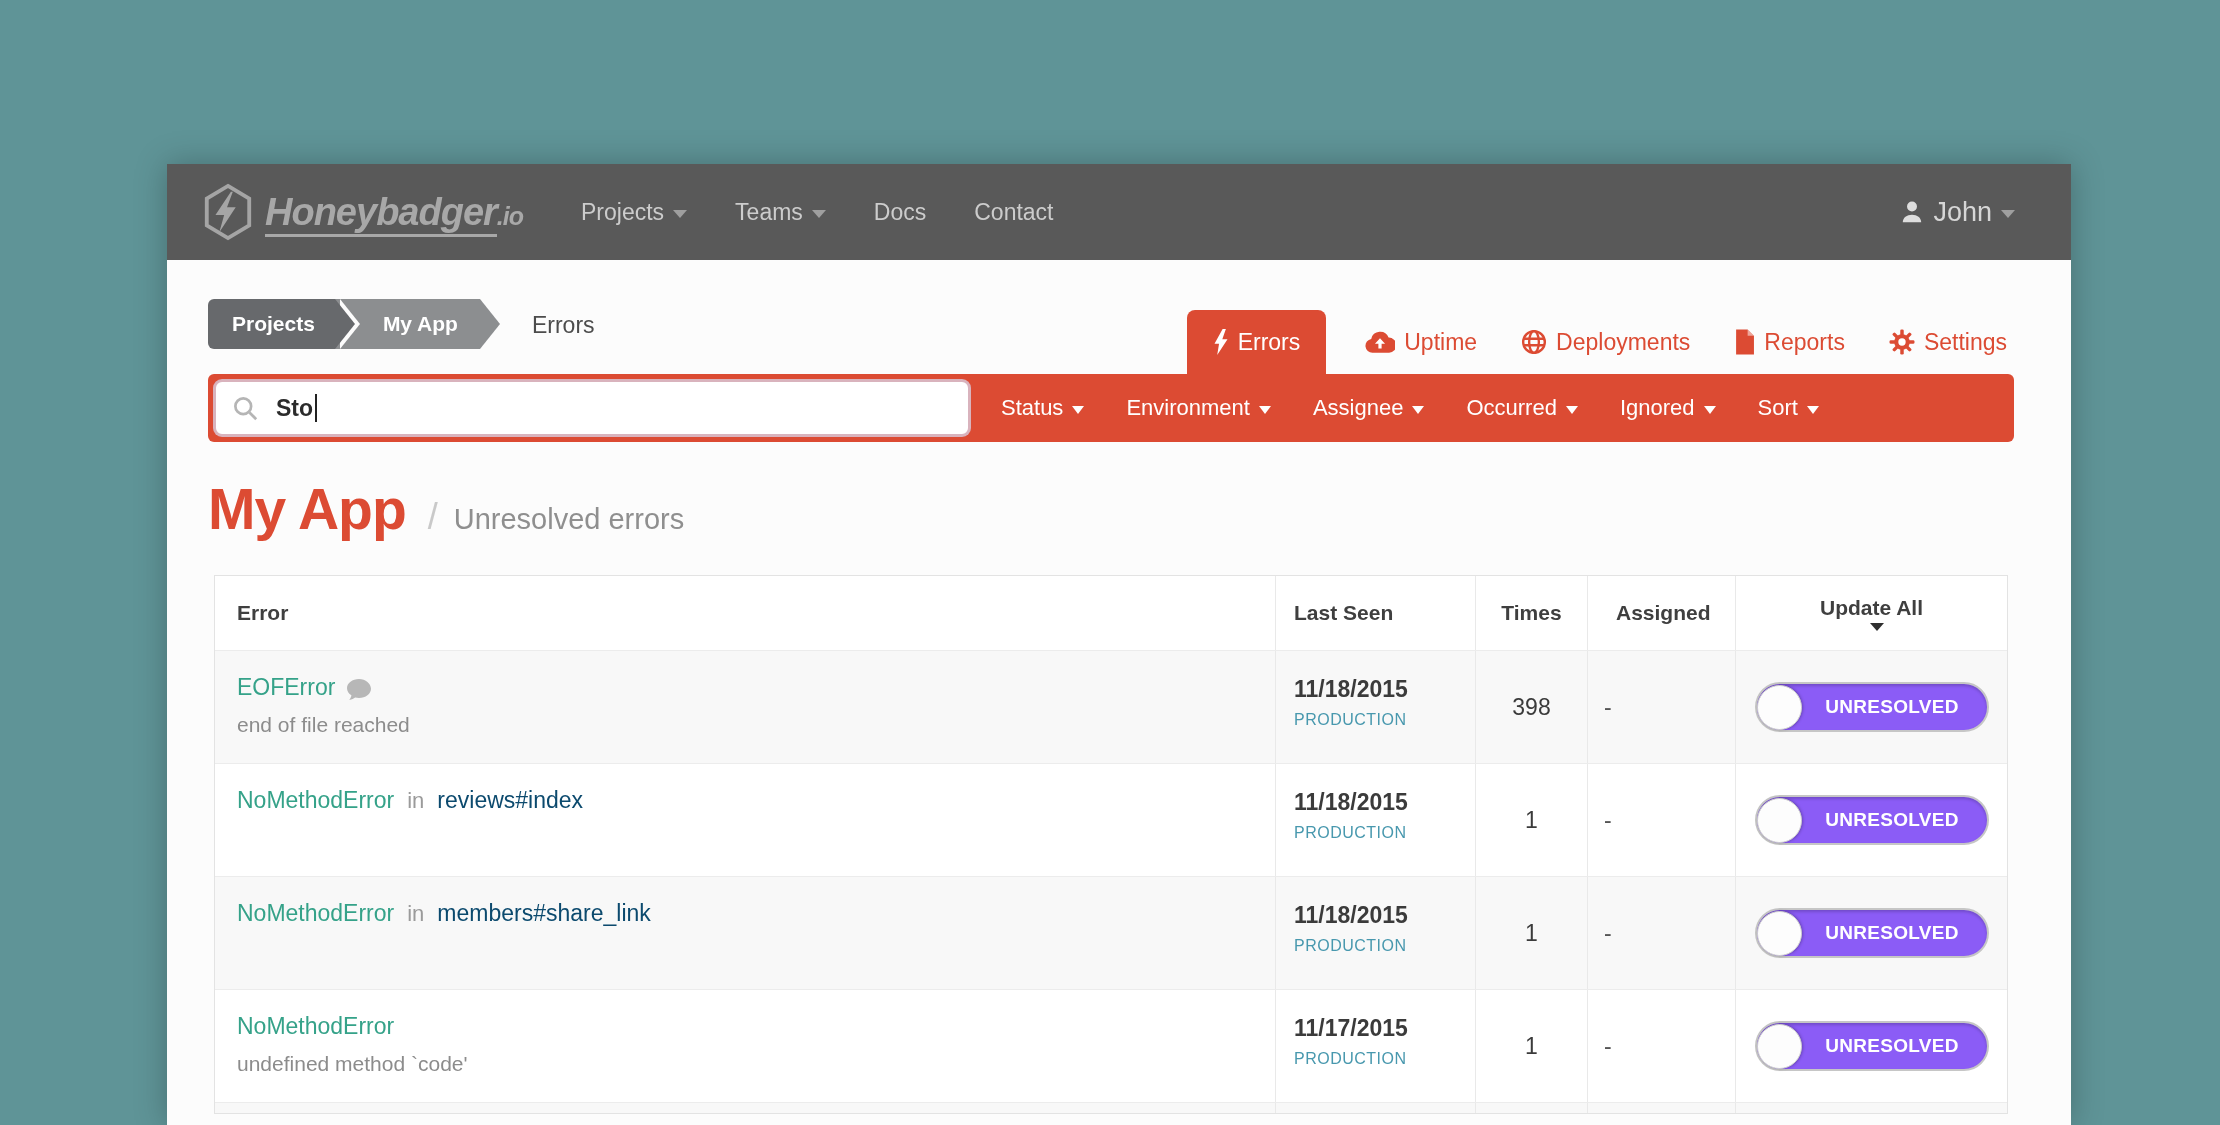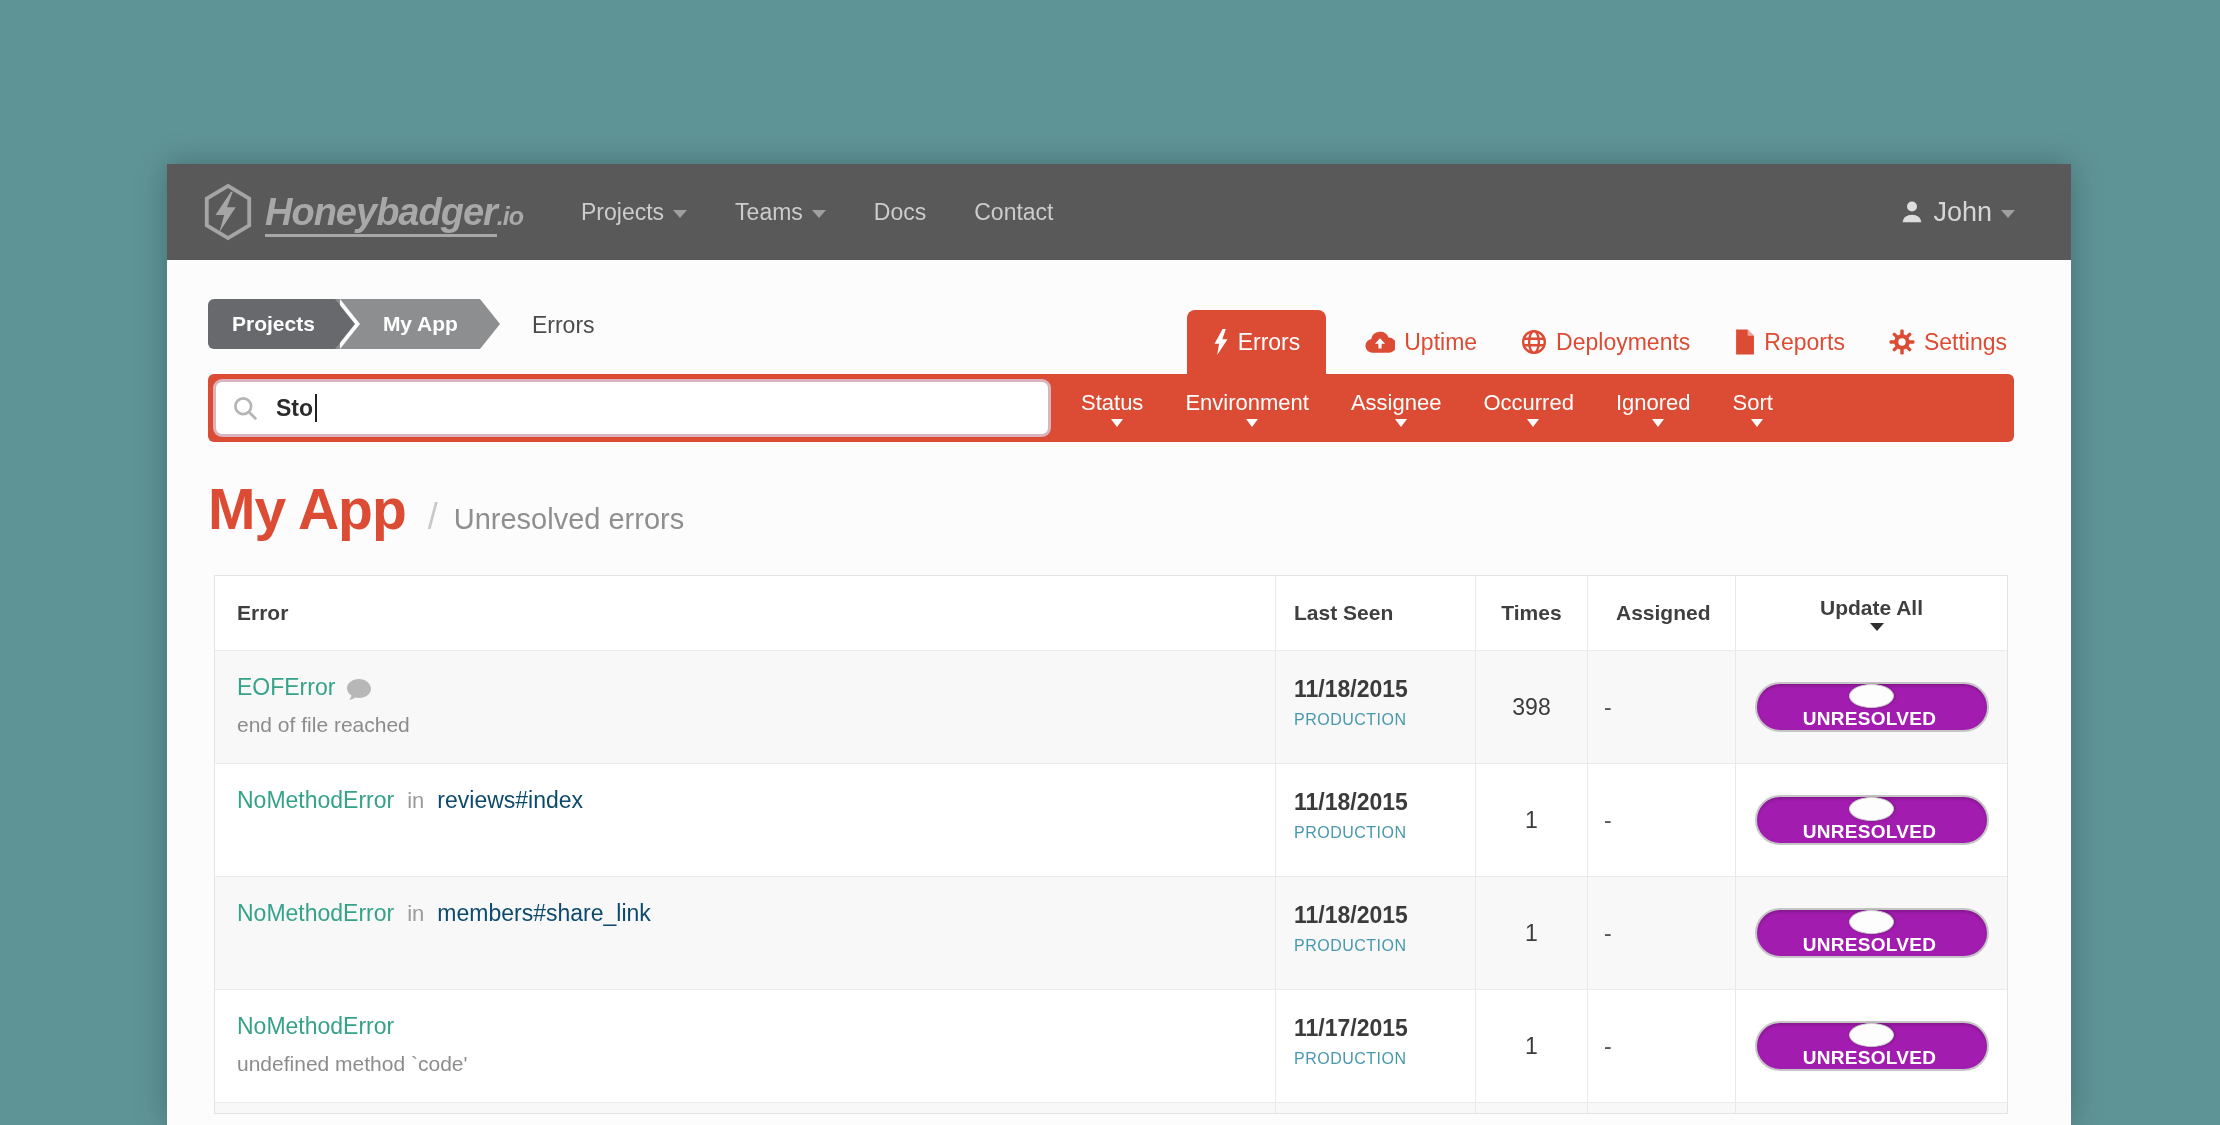--- a/index.html
+++ b/index.html
@@ -40,30 +40,30 @@
   .crumb-current { margin-left:52px; font-size:23px; color:#4c4c4c; line-height:52px; }
 
   .tabs { display:flex; align-items:flex-end; margin-right:2px; }
   .tab { display:flex; align-items:center; gap:9px; color:#dc4b33; font-size:23px; text-decoration:none;
          height:64px; padding:0 5px; margin-left:34px; cursor:pointer; }
   .tab.active { background:#dc4b33; color:#fff; border-radius:8px 8px 0 0; padding:0 26px; margin-left:0; }
   .tab svg { display:block; }
 
   
   .filter-bar { background:#dc4b33; border-radius:6px; height:68px; display:flex; align-items:center; padding:0 8px; }
-  .search-wrap { position:relative; width:832px; height:52px; }
+  .search-wrap { position:relative; width:752px; height:52px; }
   .search-input { width:100%; height:100%; border:2px solid #ffffff; border-radius:6px; background:#fff;
       padding:0 16px 0 58px; font-size:23px; font-weight:600; color:#2b2b2b;
       font-family:"Liberation Sans", sans-serif; outline:none;
       box-shadow:0 0 0 3px rgba(216,205,224,0.8); }
   .search-icon { position:absolute; left:16px; top:13px; }
   .fake-caret { position:absolute; left:99px; top:12px; width:2px; height:28px; background:#222; }
   .filters { display:flex; align-items:center; margin-left:12px; }
   .filter-link { color:#fff; font-size:22px; text-decoration:none; display:flex; align-items:center;
-      padding:0 21px; cursor:pointer;flex-direction:column; }
+      padding:0 21px; cursor:pointer; }
   .filter-link .caret { border-top-color:#ffffff; border-left-width:6px; border-right-width:6px; }
 
   
   .heading { margin-top:34px; display:flex; align-items:baseline; }
   .heading h1 { color:#dc4b33; font-size:57px; font-weight:800; letter-spacing:-1px; }
   .heading .sep { color:#c9c9c9; font-size:36px; margin:0 16px 0 22px; }
   .heading .sub { color:#8f8f8f; font-size:29px; }
 
   
   .etable { margin:33px 6px 0 6px; background:#fff; border:1px solid #e3e3e3; }
@@ -88,22 +88,22 @@
   .error-loc { color:#0c4a6e; text-decoration:none; cursor:pointer; }
   .comment-icon { margin-left:12px; margin-top:4px; }
   .error-msg { margin-top:12px; font-size:21px; color:#8c8c8c; }
   .cell-seen { padding:25px 0 0 18px; }
   .seen-date { font-size:23px; font-weight:700; color:#3b3b3b; }
   .seen-env { margin-top:8px; font-size:16px; color:#4898ae; letter-spacing:0.5px; }
   .cell-times { display:flex; align-items:center; justify-content:center; font-size:23px; color:#3b3b3b; }
   .cell-assigned { display:flex; align-items:center; padding-left:16px; font-size:23px; color:#555; }
   .cell-update { display:flex; align-items:center; justify-content:center; }
 
-  .toggle { width:234px; height:50px; border-radius:26px; background:#a21caf; border:2px solid #c6c6c6;
-      display:flex; align-items:center; cursor:pointer; box-shadow:inset 0 2px 3px rgba(0,0,0,0.18);flex-direction:column; }
+  .toggle { width:234px; height:50px; border-radius:26px; background:#8b5cf6; border:2px solid #c6c6c6;
+      display:flex; align-items:center; cursor:pointer; box-shadow:inset 0 2px 3px rgba(0,0,0,0.18); }
   .knob { width:45px; height:45px; border-radius:50%; background:#fdfdfd; border:1px solid #cfcfcf;
       margin-left:0px; box-shadow:1px 0 3px rgba(0,0,0,0.25); }
   .toggle-label { flex:1; text-align:center; color:#fff; font-weight:700; font-size:19px;
       letter-spacing:0.3px; padding-right:4px; }
 
   .erow-partial { height:11px; border-top:1px solid #ececec; background:#f8f8f8; }
 </style>
 </head>
 <body>
 

